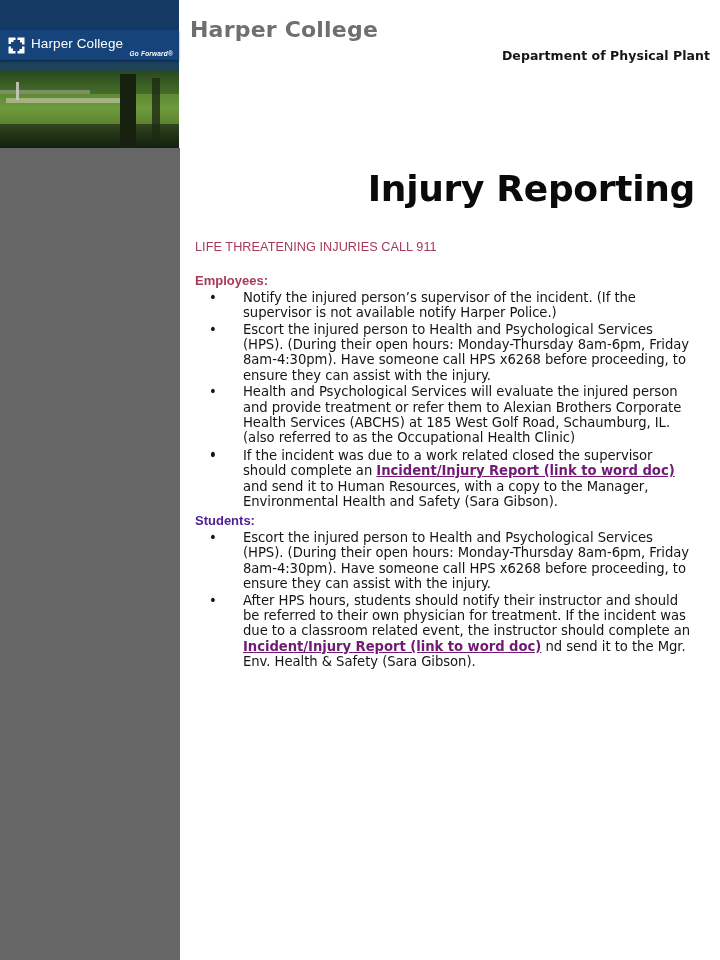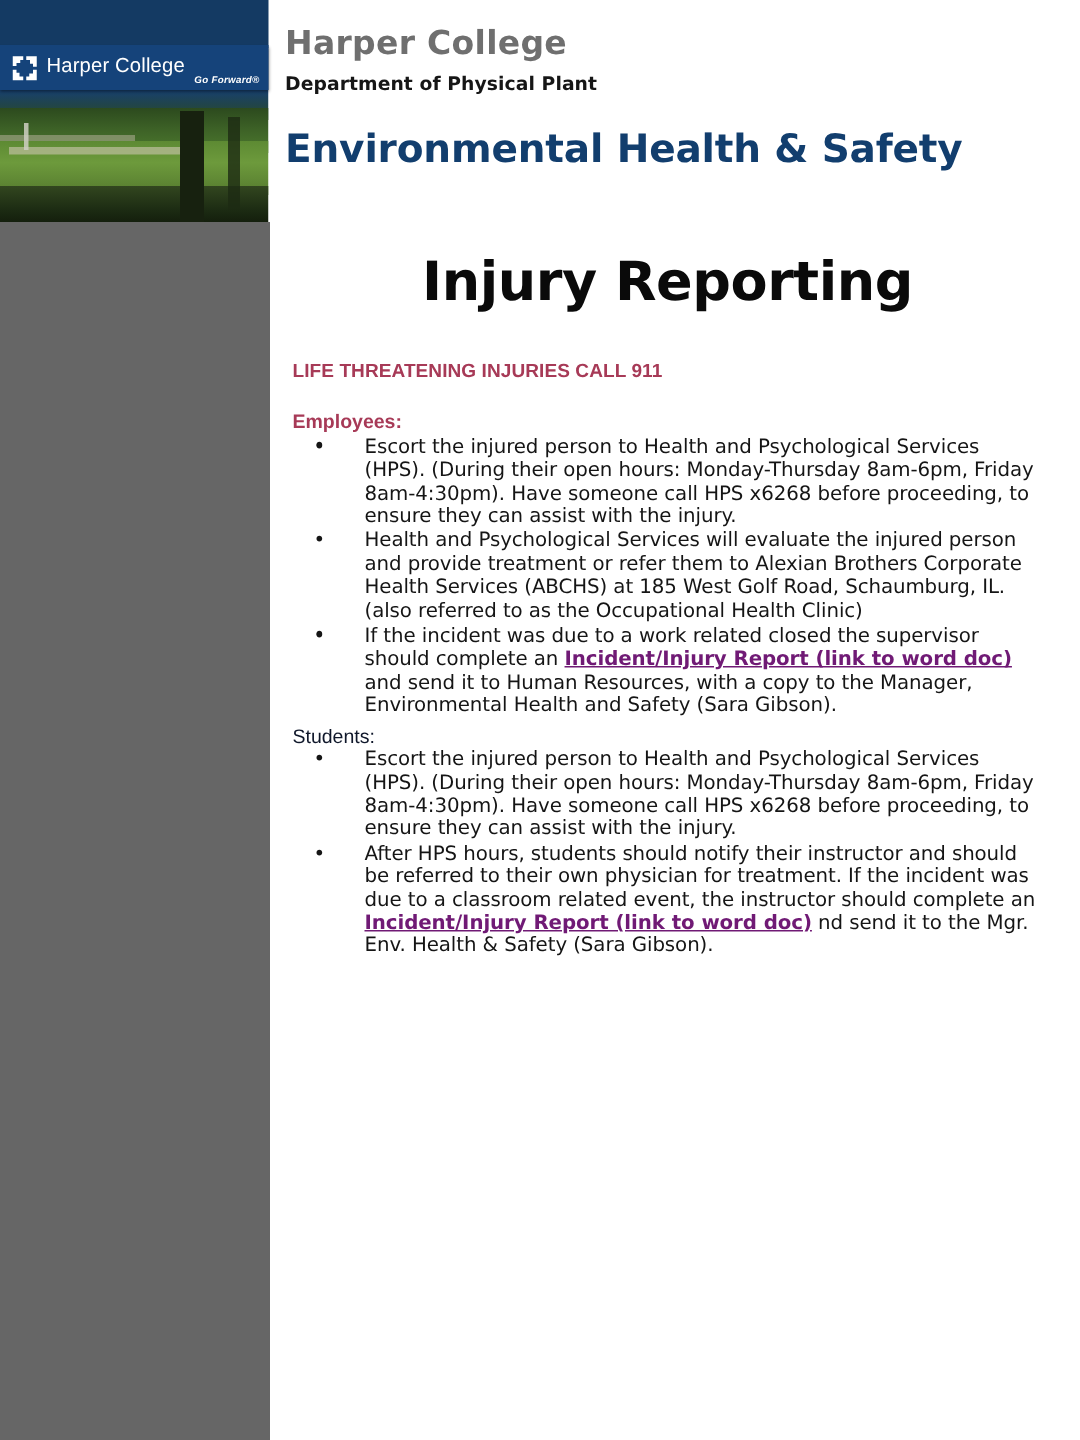--- a/index.html
+++ b/index.html
@@ -153,55 +153,56 @@
     line-height: 1.05;
     font-family: "DejaVu Sans", sans-serif;
   }
   #dept-title {
     color: #161616;
     font-size: 12.5px;
     font-weight: bold;
     margin-top: 7px;
     letter-spacing: .05px;
     font-family: "DejaVu Sans", sans-serif;
+    text-align: right;
   }
   #ehs-title {
     color: #123E6E;
     font-size: 26px;
     font-weight: bold;
     margin-top: 22px;
     letter-spacing: -.1px;
     font-family: "DejaVu Sans", sans-serif;
   }
 
   
   #page-title {
     position: absolute;
     left: 195px;
     top: 168px;
     width: 500px;
-    text-align: center;
+    text-align: right;
     color: #0a0a0a;
     font-size: 36px;
     font-weight: bold;
     letter-spacing: -.3px;
     font-family: "DejaVu Sans", sans-serif;
   }
 
   
   #content {
     position: absolute;
     left: 195px;
     top: 240px;
     width: 500px;
   }
   .red-heading {
     color: #A73A57;
     font-size: 12.7px;
-    font-weight: bold;
+    font-weight: normal;
     letter-spacing: .05px;
     line-height: 1.25;
   }
   .spacer-line {
     height: 17px;
   }
   .sub-heading {
     color: #A73A57;
     font-size: 13px;
     font-weight: bold;
@@ -230,23 +231,23 @@
     font-size: 13.2px;
     line-height: 15.4px;
     color: #151515;
   }
   a.doclink {
     color: #701a75;
     font-weight: bold;
     text-decoration: underline;
   }
   .students-head {
-    color: #0f172a;
+    color: #4c1d95;
     font-size: 13px;
-    font-weight: normal;
+    font-weight: bold;
     line-height: 1.35;
     padding-top: 2px;
   }
 </style>
 </head>
 <body>
 
 <div id="sidebar-gray"></div>
 
 <div id="sidebar-navy-band"></div>
@@ -271,32 +272,31 @@
     <path d="M1,33 v-14 h5 v4 h4 v5 h5 v5 z" fill="#ffffff"></path>
     <path d="M33,33 h-14 v-5 h4 v-4 h5 v-5 h5 z" fill="#ffffff"></path>
   </svg>
   <div id="logo-text">Harper College</div>
   <div id="logo-tagline">Go Forward®</div>
 </div>
 
 <div id="header-block">
   <div id="org-title">Harper College</div>
   <div id="dept-title">Department of Physical Plant</div>
-  <div id="ehs-title">Environmental Health &amp; Safety</div>
 </div>
 
 <div id="page-title">Injury Reporting</div>
 
 <div id="content">
   <div class="red-heading">LIFE THREATENING INJURIES CALL 911</div>
   <div class="spacer-line"></div>
   <div class="sub-heading">Employees:</div>
 
   <ul class="bullets" id="employee-list">
-      <li><span class="bullet-dot">•</span></li>
+      <li><span class="bullet-dot">•</span><span>Notify the injured person’s supervisor of the incident. (If the supervisor is not available notify Harper Police.)</span></li>
       <li><span class="bullet-dot">•</span><span>Escort the injured person to Health and Psychological Services (HPS).  (During their open hours: Monday-Thursday 8am-6pm, Friday 8am-4:30pm).  Have someone call HPS x6268 before proceeding, to ensure they can assist with the injury.</span></li>
       <li><span class="bullet-dot">•</span><span>Health and Psychological Services will evaluate the injured person and provide treatment or refer them to Alexian Brothers Corporate Health Services (ABCHS) at 185 West Golf Road, Schaumburg, IL. (also referred to as the Occupational Health Clinic)</span></li>
       <li><span class="bullet-dot">•</span></li>
       <li><span class="bullet-dot">•</span><span>If the incident was due to a work related closed the supervisor should complete an </span><a class="doclink" href="#">Incident/Injury Report (link to word doc)</a><span> and send it to Human Resources, with a copy to the Manager, Environmental Health and Safety (Sara Gibson).</span></li>
     </ul>
 
   <div class="students-head">Students:</div>
 
   <ul class="bullets" id="student-list">
       <li><span class="bullet-dot">•</span><span>Escort the injured person to Health and Psychological Services (HPS).  (During their open hours: Monday-Thursday 8am-6pm, Friday 8am-4:30pm).  Have someone call HPS x6268 before proceeding, to ensure they can assist with the injury.</span></li>

